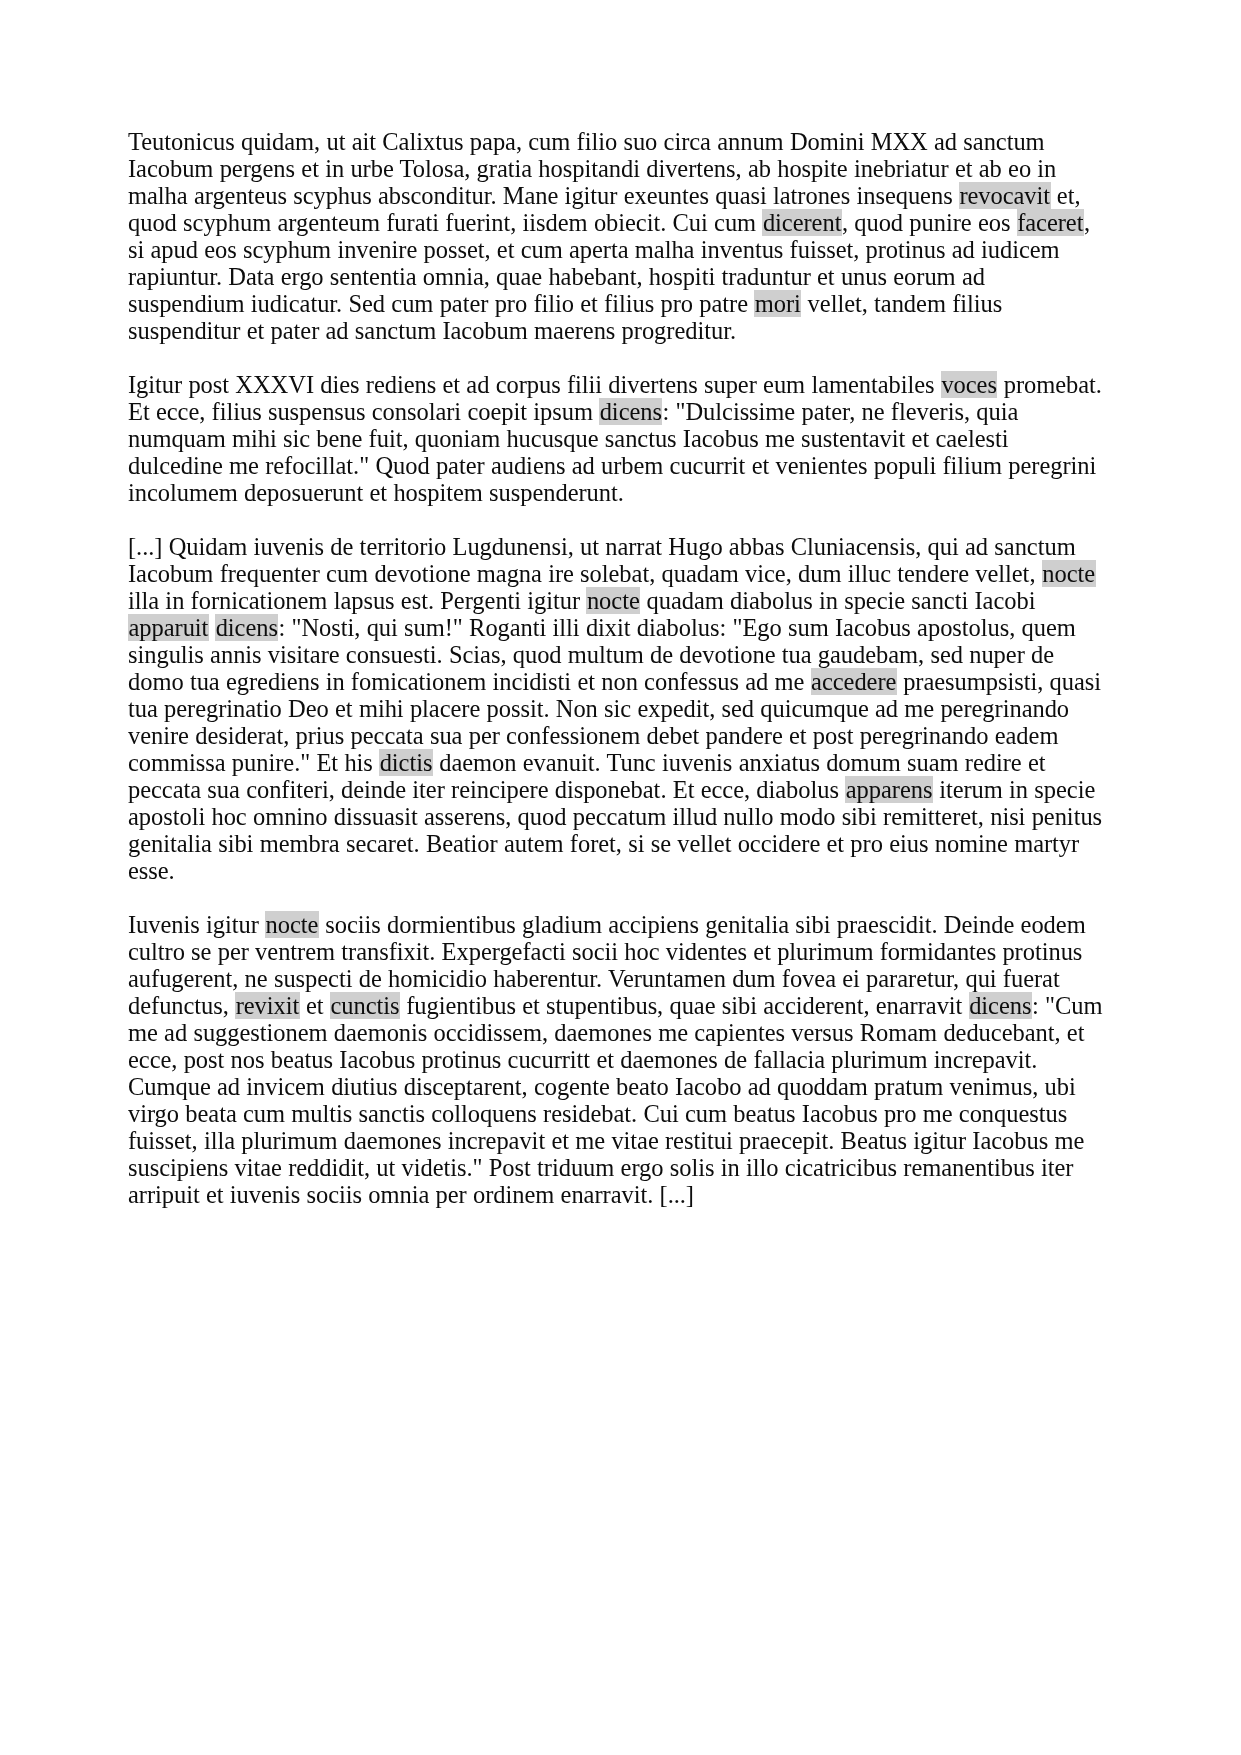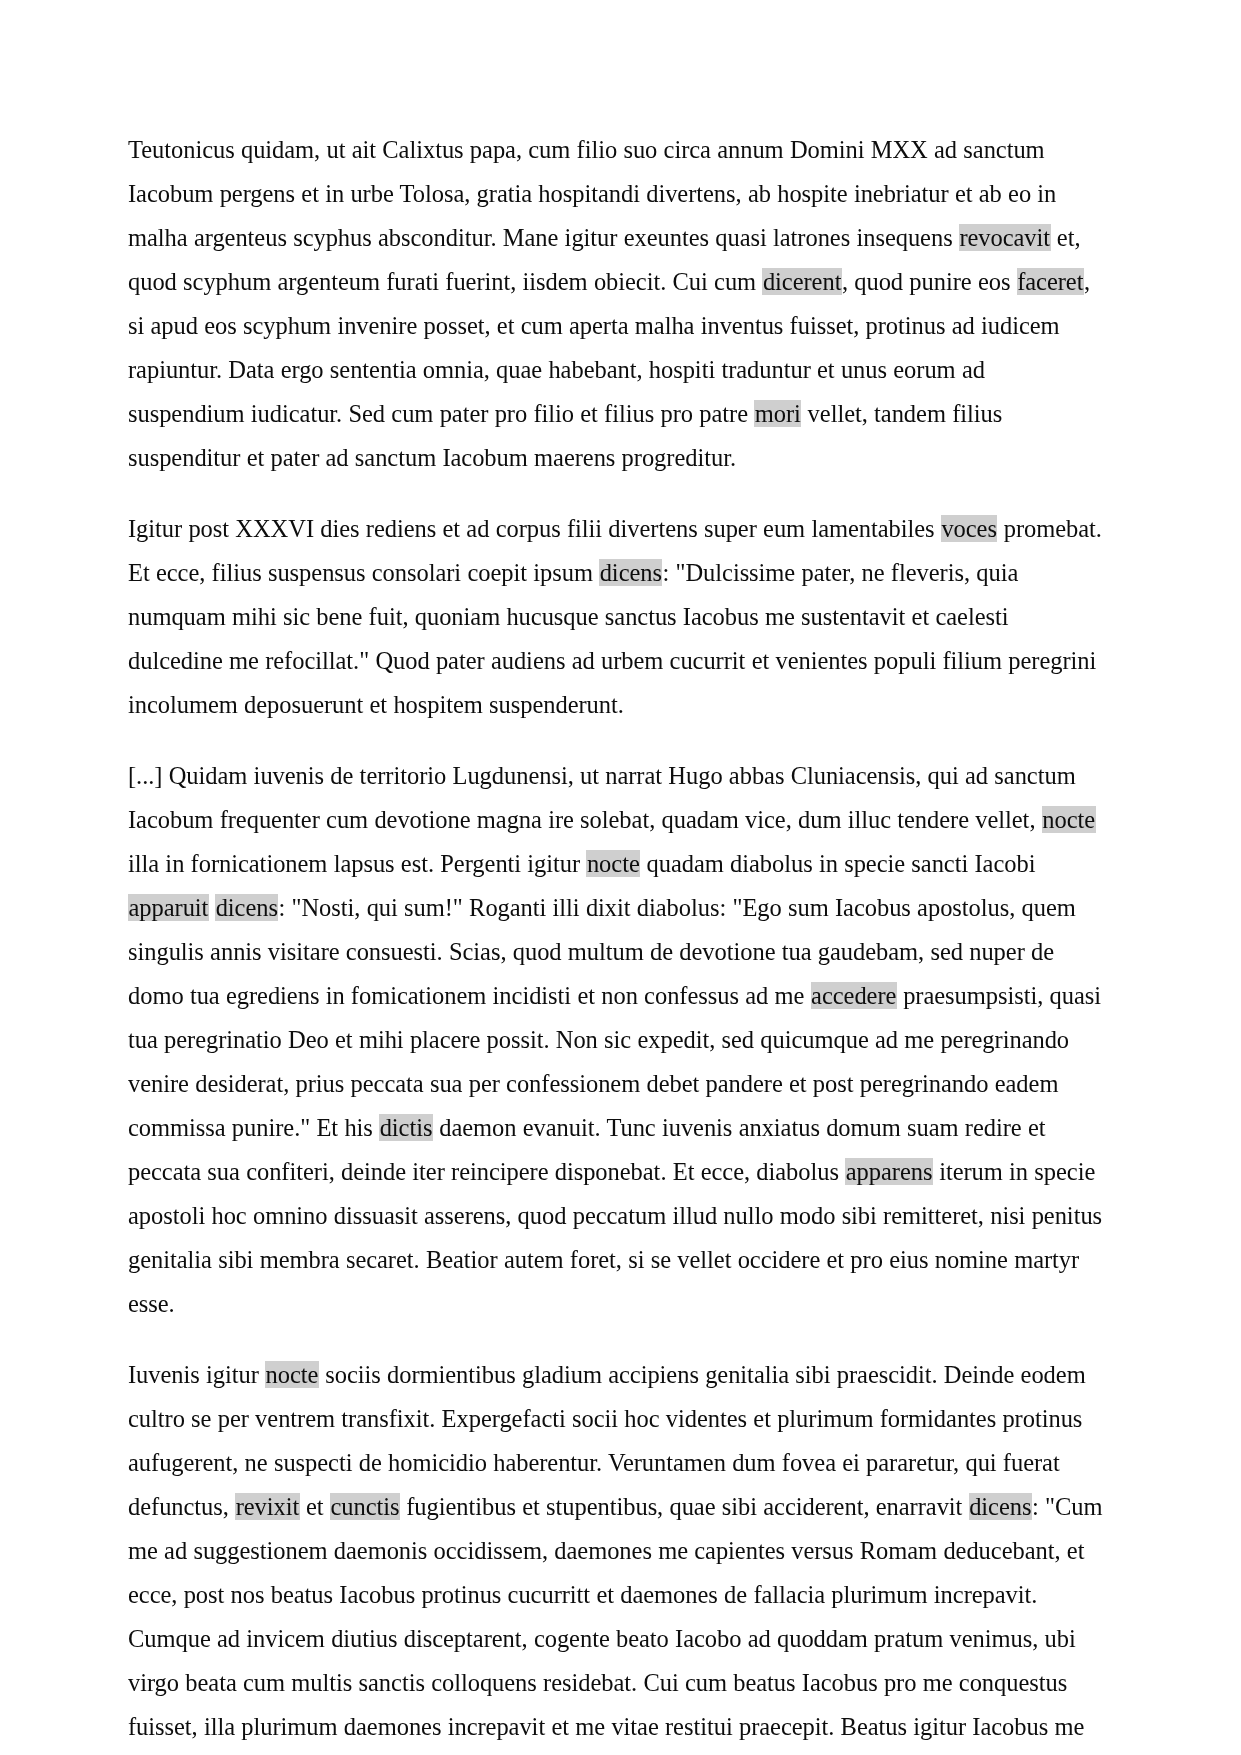--- a/index.html
+++ b/index.html
@@ -25,21 +25,21 @@
   }
   .text-column {
     position: absolute;
     left: 128px;
     top: 128px;
     width: 976px;
   }
   p.para {
     margin: 0 0 27px 0;
     font-size: 24.5px;
-    line-height: 44px;
+    line-height: 27px;
     text-align: left;
     letter-spacing: -0.05px;
     word-spacing: 0.2px;
     color: #0d0d0d;
   }
   p.para:last-child {
     margin-bottom: 0;
   }
   mark.hl {
     background-color: #cfcfcf;

